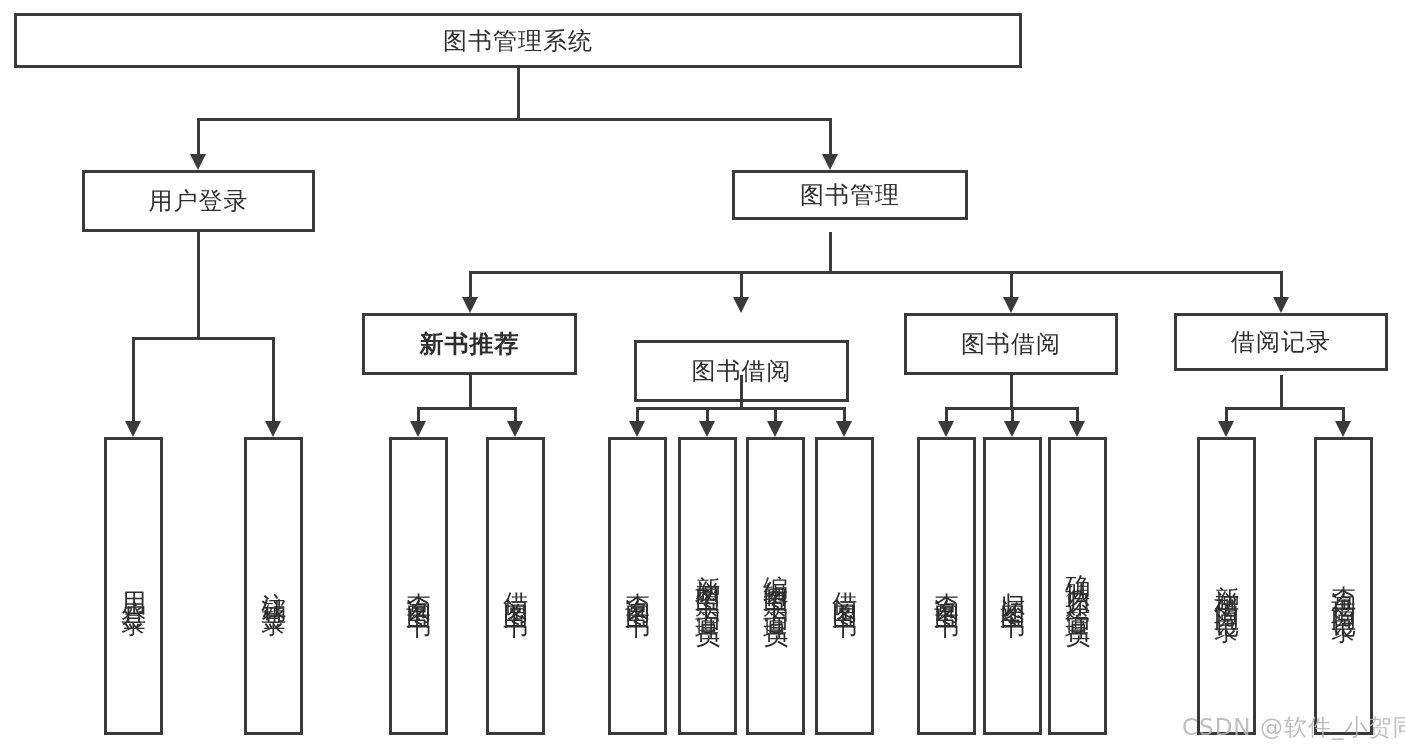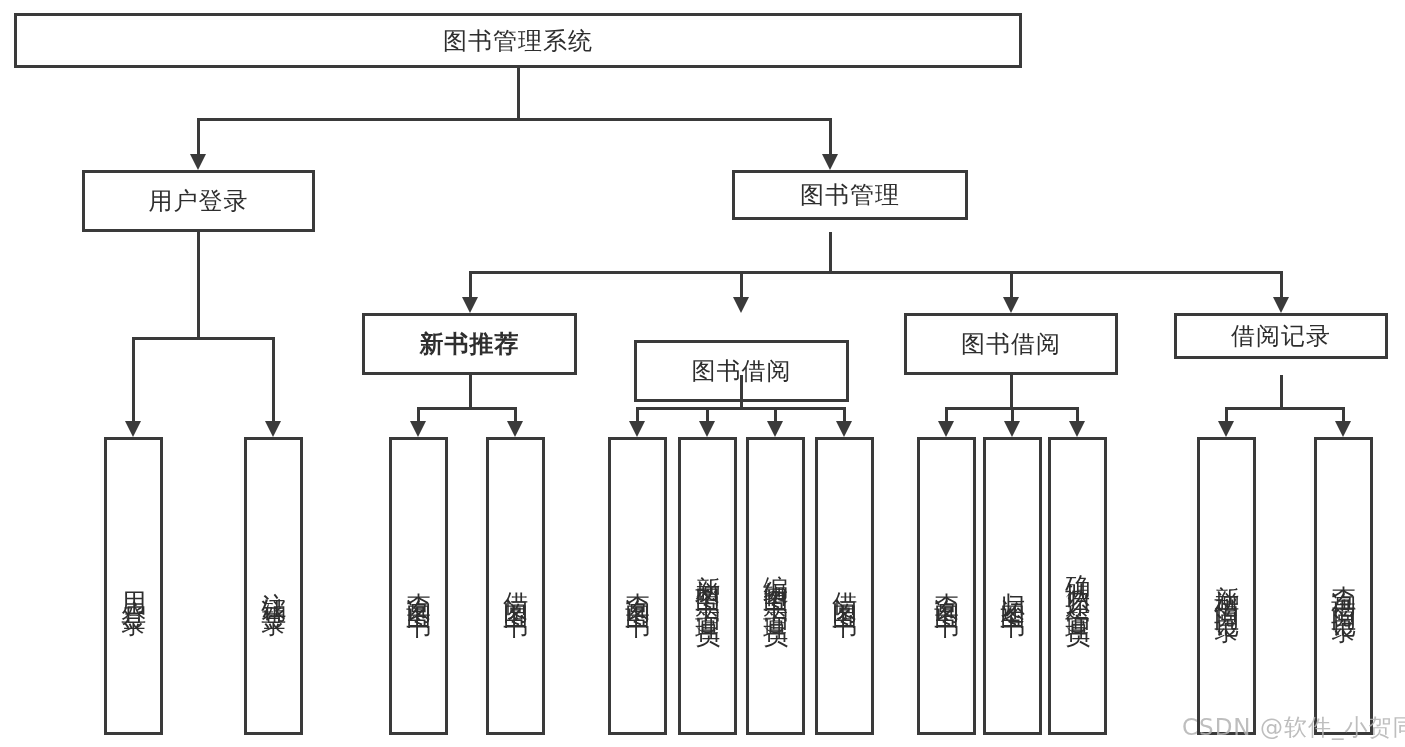--- a/index.html
+++ b/index.html
@@ -78,21 +78,21 @@
 
   <div class="hnode" style="left:362px;top:313px;width:215px;height:62px;font-weight:bold;">
     <span>新书推荐</span>
   </div>
   <div class="hnode" style="left:634px;top:313px;width:215px;height:62px;margin-top:27px;">
     <span>图书借阅</span>
   </div>
   <div class="hnode" style="left:904px;top:313px;width:214px;height:62px;">
     <span>图书借阅</span>
   </div>
-  <div class="hnode" style="left:1174px;top:313px;width:214px;height:46px;">
+  <div class="hnode" style="left:1174px;top:313px;width:214px;height:58px;">
     <span>借阅记录</span>
   </div>
 
   <div class="vline" style="left:469px;top:375px;height:32px;"></div>
   <div class="hline" style="left:417px;top:407px;width:100px;"></div>
   <div class="arrow" style="left:417px;top:407px;height:14px;"></div>
   <div class="arrow" style="left:514px;top:407px;height:14px;"></div>
 
   <div class="vline" style="left:740px;top:375px;height:32px;"></div>
   <div class="hline" style="left:636px;top:407px;width:210px;"></div>

